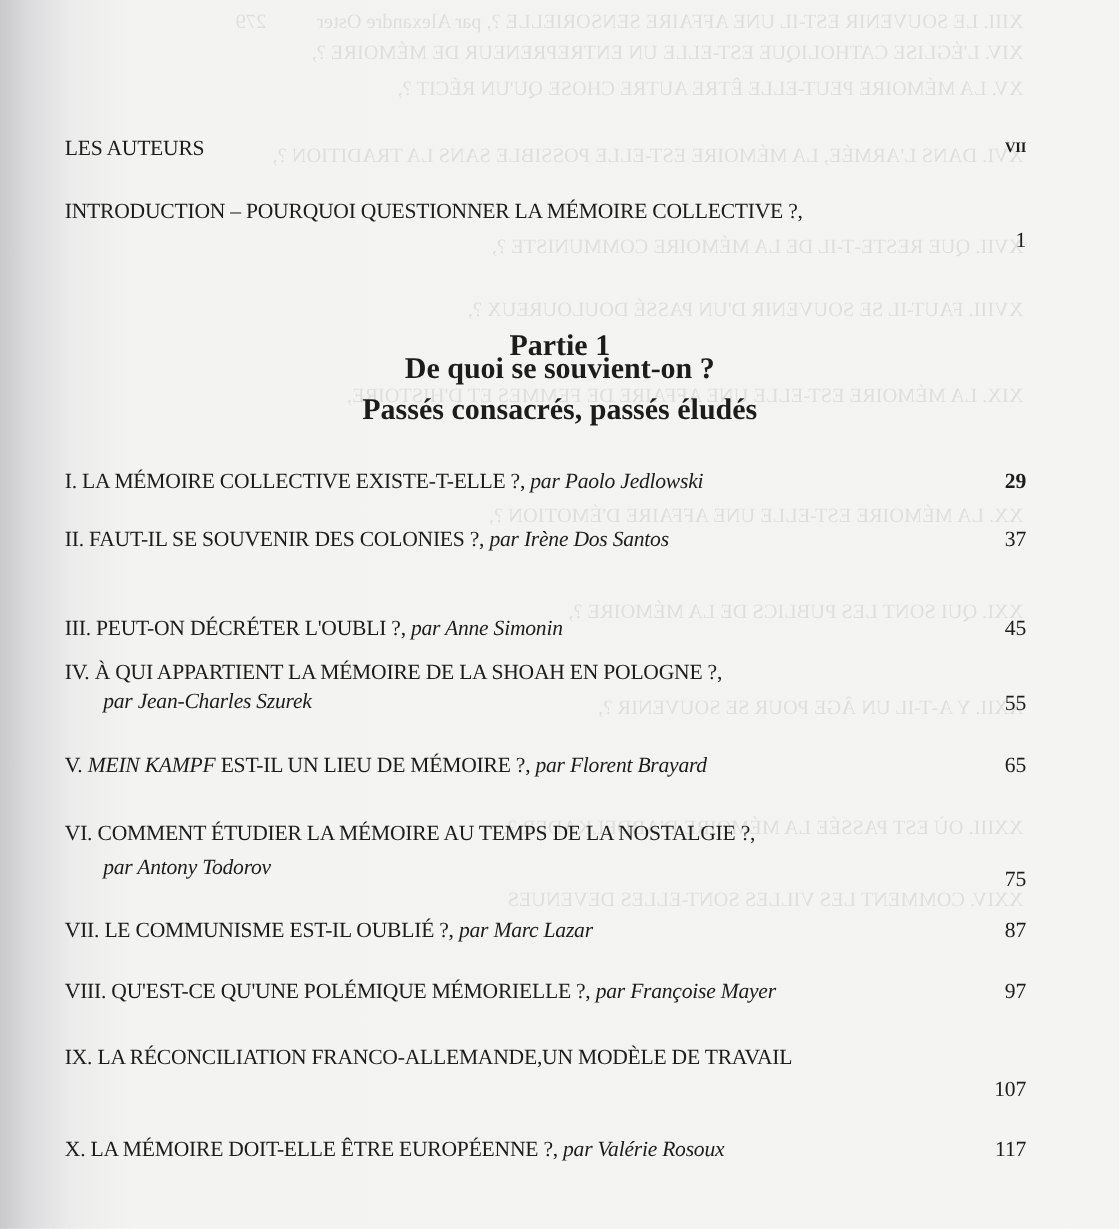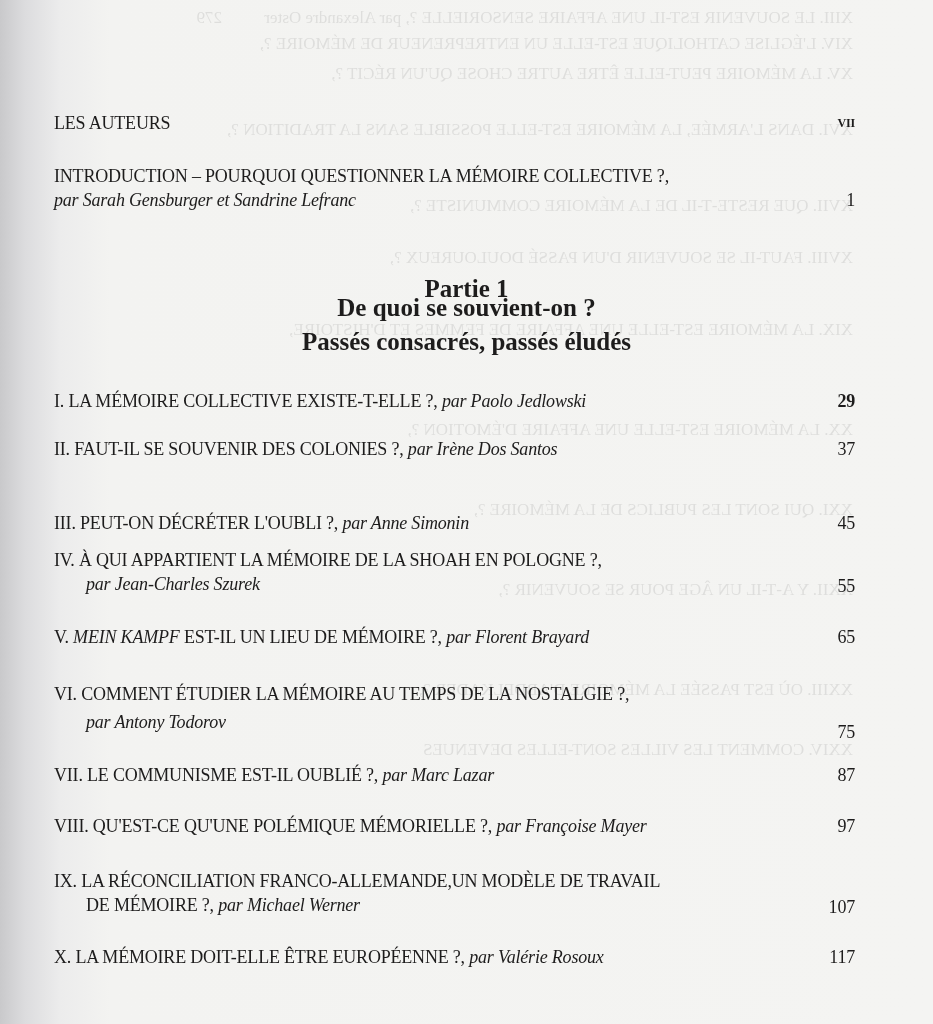--- a/index.html
+++ b/index.html
@@ -42,21 +42,20 @@
 
 <main>
 
   <div class="entry" style="top:111px;">
     <span class="line">LES AUTEURS</span>
     <span class="num" style="top:0;line-height:24px;font-size:12px;font-weight:bold;">VII</span>
   </div>
 
   <div class="entry" style="top:164px;">
     <span class="line">INTRODUCTION – POURQUOI QUESTIONNER LA MÉMOIRE COLLECTIVE ?,</span>
-    <span class="line ital">par Sarah Gensburger et Sandrine Lefranc</span>
     <span class="num" style="top:24px;line-height:24px;">1</span>
   </div>
 
   <div class="part" style="top:275px;">Partie 1</div>
   <div class="part" style="top:294px;">De quoi se souvient-on ?</div>
   <div class="part" style="top:328px;">Passés consacrés, passés éludés</div>
 
   <div class="entry" style="top:389px;">
     <span class="line">
       <span>I.</span>
@@ -127,24 +126,20 @@
       <span class="ital">par Françoise Mayer</span>
     </span>
     <span class="num" style="top:0;line-height:24px;">97</span>
   </div>
 
   <div class="entry" style="top:869px;">
     <span class="line">
       <span>IX.</span>
       <span>LA RÉCONCILIATION FRANCO-ALLEMANDE,UN MODÈLE DE TRAVAIL</span>
     </span>
-    <span class="line indent">
-      <span>DE MÉMOIRE ?,</span>
-      <span class="ital">par Michael Werner</span>
-    </span>
     <span class="num" style="top:26px;line-height:24px;">107</span>
   </div>
 
   <div class="entry" style="top:945px;">
     <span class="line">
       <span>X.</span>
       <span>LA MÉMOIRE DOIT-ELLE ÊTRE EUROPÉENNE ?,</span>
       <span class="ital">par Valérie Rosoux</span>
     </span>
     <span class="num" style="top:0;line-height:24px;">117</span>

